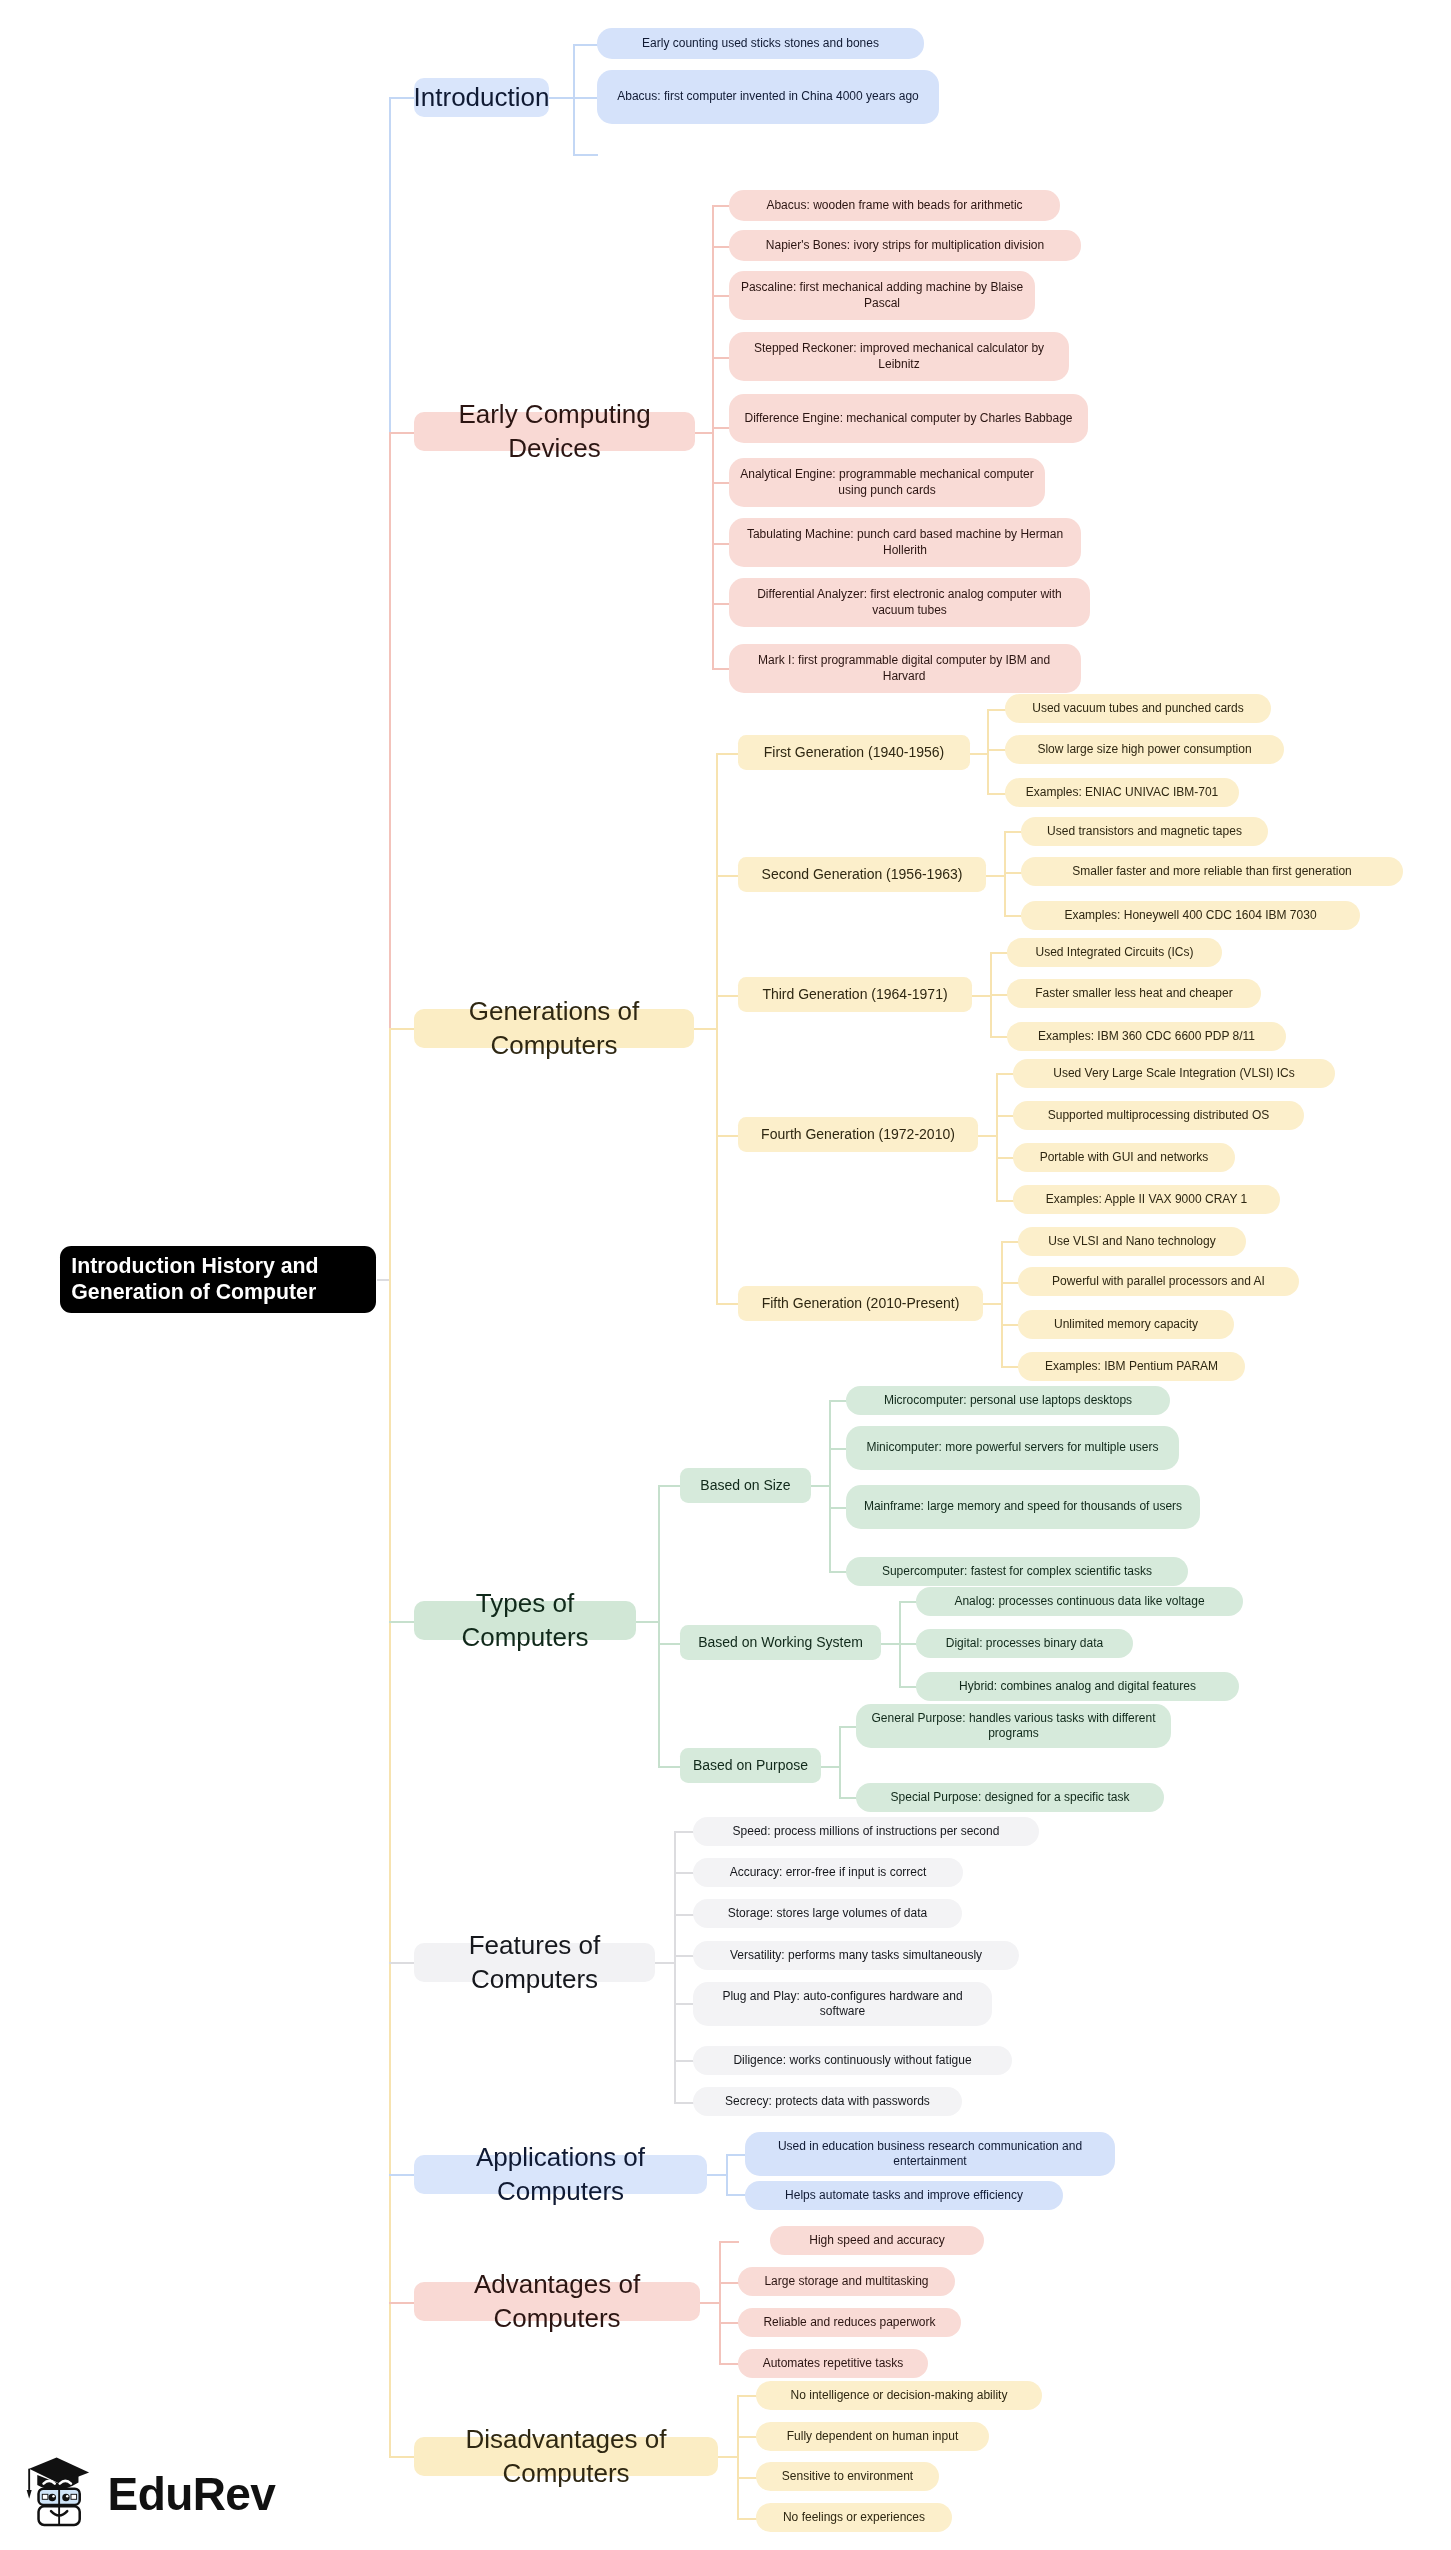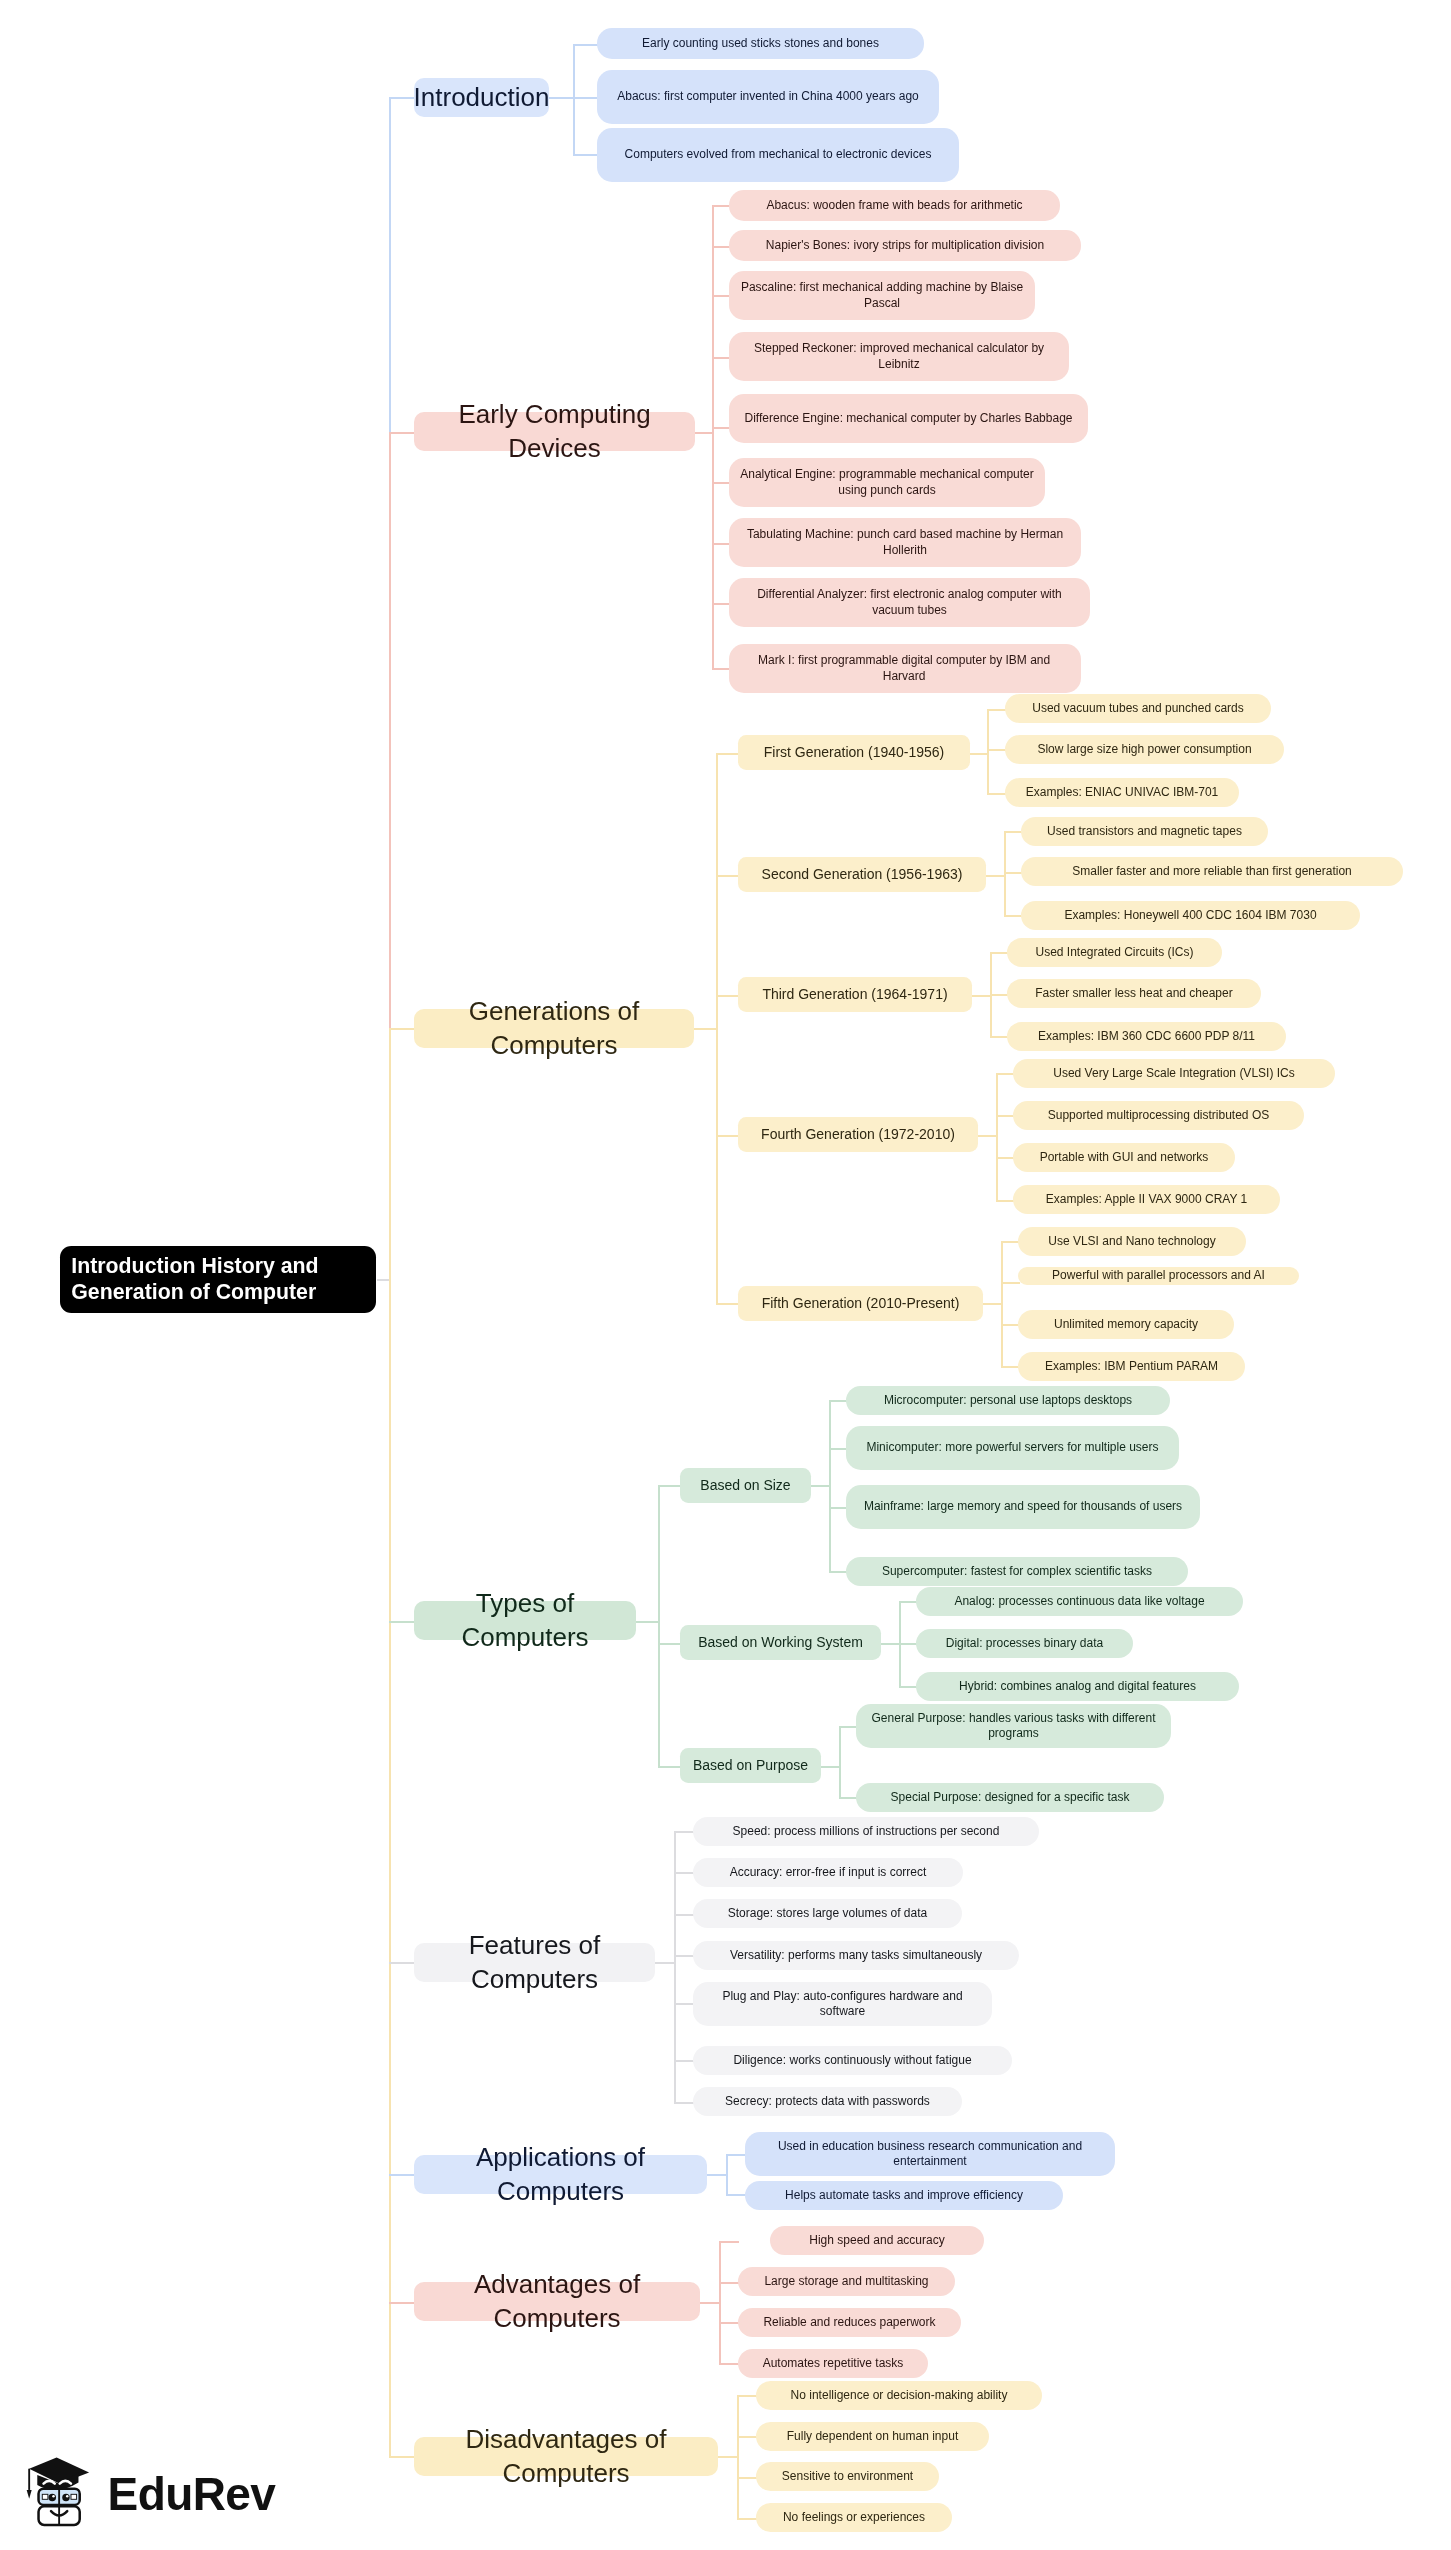--- a/index.html
+++ b/index.html
@@ -215,21 +215,20 @@
   <div class="line lh s-yellow" style="left:737px; top:2395px; width:20px;"></div>
   <div class="line lh s-yellow" style="left:737px; top:2436px; width:20px;"></div>
   <div class="line lh s-yellow" style="left:737px; top:2477px; width:20px;"></div>
   <div class="line lh s-yellow" style="left:737px; top:2518px; width:20px;"></div>
 
   <div class="node root" style="left:60px; top:1246px; width:316px; height:67px;">Introduction History and Generation of Computer</div>
 
   <div class="node lvl1 c-blue" style="left:414px; top:78px; width:135px; height:39px;">Introduction</div>
   <div class="node lvl3 c-blue2" style="left:597px; top:28px; width:327px; height:31px;">Early counting used sticks stones and bones</div>
   <div class="node lvl3 c-blue2" style="left:597px; top:70px; width:342px; height:54px;">Abacus: first computer invented in China 4000 years ago</div>
-  <div class="node lvl3 c-blue2" style="left:597px; top:128px; width:362px; height:54px;">Computers evolved from mechanical to electronic devices</div>
 
   <div class="node lvl1 c-red" style="left:414px; top:412px; width:281px; height:39px;">Early Computing Devices</div>
   <div class="node lvl3 c-red2" style="left:729px; top:190px; width:331px; height:31px;">Abacus: wooden frame with beads for arithmetic</div>
   <div class="node lvl3 c-red2" style="left:729px; top:230px; width:352px; height:31px;">Napier's Bones: ivory strips for multiplication division</div>
   <div class="node lvl3 c-red2" style="left:729px; top:271px; width:306px; height:49px;">Pascaline: first mechanical adding machine by Blaise Pascal</div>
   <div class="node lvl3 c-red2" style="left:729px; top:332px; width:340px; height:49px;">Stepped Reckoner: improved mechanical calculator by Leibnitz</div>
   <div class="node lvl3 c-red2" style="left:729px; top:394px; width:359px; height:49px;">Difference Engine: mechanical computer by Charles Babbage</div>
   <div class="node lvl3 c-red2" style="left:729px; top:458px; width:316px; height:49px;">Analytical Engine: programmable mechanical computer using punch cards</div>
   <div class="node lvl3 c-red2" style="left:729px; top:518px; width:352px; height:49px;">Tabulating Machine: punch card based machine by Herman Hollerith</div>
   <div class="node lvl3 c-red2" style="left:729px; top:578px; width:361px; height:49px;">Differential Analyzer: first electronic analog computer with vacuum tubes</div>
@@ -253,21 +252,21 @@
   <div class="node lvl3 c-yellow2" style="left:1007px; top:1022px; width:279px; height:29px;">Examples: IBM 360 CDC 6600 PDP 8/11</div>
 
   <div class="node lvl2 c-yellow2" style="left:738px; top:1117px; width:240px; height:35px;">Fourth Generation (1972-2010)</div>
   <div class="node lvl3 c-yellow2" style="left:1013px; top:1059px; width:322px; height:29px;">Used Very Large Scale Integration (VLSI) ICs</div>
   <div class="node lvl3 c-yellow2" style="left:1013px; top:1101px; width:291px; height:29px;">Supported multiprocessing distributed OS</div>
   <div class="node lvl3 c-yellow2" style="left:1013px; top:1143px; width:222px; height:29px;">Portable with GUI and networks</div>
   <div class="node lvl3 c-yellow2" style="left:1013px; top:1185px; width:267px; height:29px;">Examples: Apple II VAX 9000 CRAY 1</div>
 
   <div class="node lvl2 c-yellow2" style="left:738px; top:1286px; width:245px; height:35px;">Fifth Generation (2010-Present)</div>
   <div class="node lvl3 c-yellow2" style="left:1018px; top:1227px; width:228px; height:29px;">Use VLSI and Nano technology</div>
-  <div class="node lvl3 c-yellow2" style="left:1018px; top:1267px; width:281px; height:18px;">Powerful with parallel processors and AI</div>
+  <div class="node lvl3 c-yellow2" style="left:1018px; top:1267px; width:281px; height:29px;">Powerful with parallel processors and AI</div>
   <div class="node lvl3 c-yellow2" style="left:1018px; top:1310px; width:216px; height:29px;">Unlimited memory capacity</div>
   <div class="node lvl3 c-yellow2" style="left:1018px; top:1352px; width:227px; height:29px;">Examples: IBM Pentium PARAM</div>
 
   <div class="node lvl1 c-green" style="left:414px; top:1601px; width:222px; height:39px;">Types of Computers</div>
 
   <div class="node lvl2 c-green2" style="left:680px; top:1468px; width:131px; height:35px;">Based on Size</div>
   <div class="node lvl3 c-green2" style="left:846px; top:1386px; width:324px; height:29px;">Microcomputer: personal use laptops desktops</div>
   <div class="node lvl3 c-green2" style="left:846px; top:1426px; width:333px; height:44px;">Minicomputer: more powerful servers for multiple users</div>
   <div class="node lvl3 c-green2" style="left:846px; top:1485px; width:354px; height:44px;">Mainframe: large memory and speed for thousands of users</div>
   <div class="node lvl3 c-green2" style="left:846px; top:1557px; width:342px; height:29px;">Supercomputer: fastest for complex scientific tasks</div>

